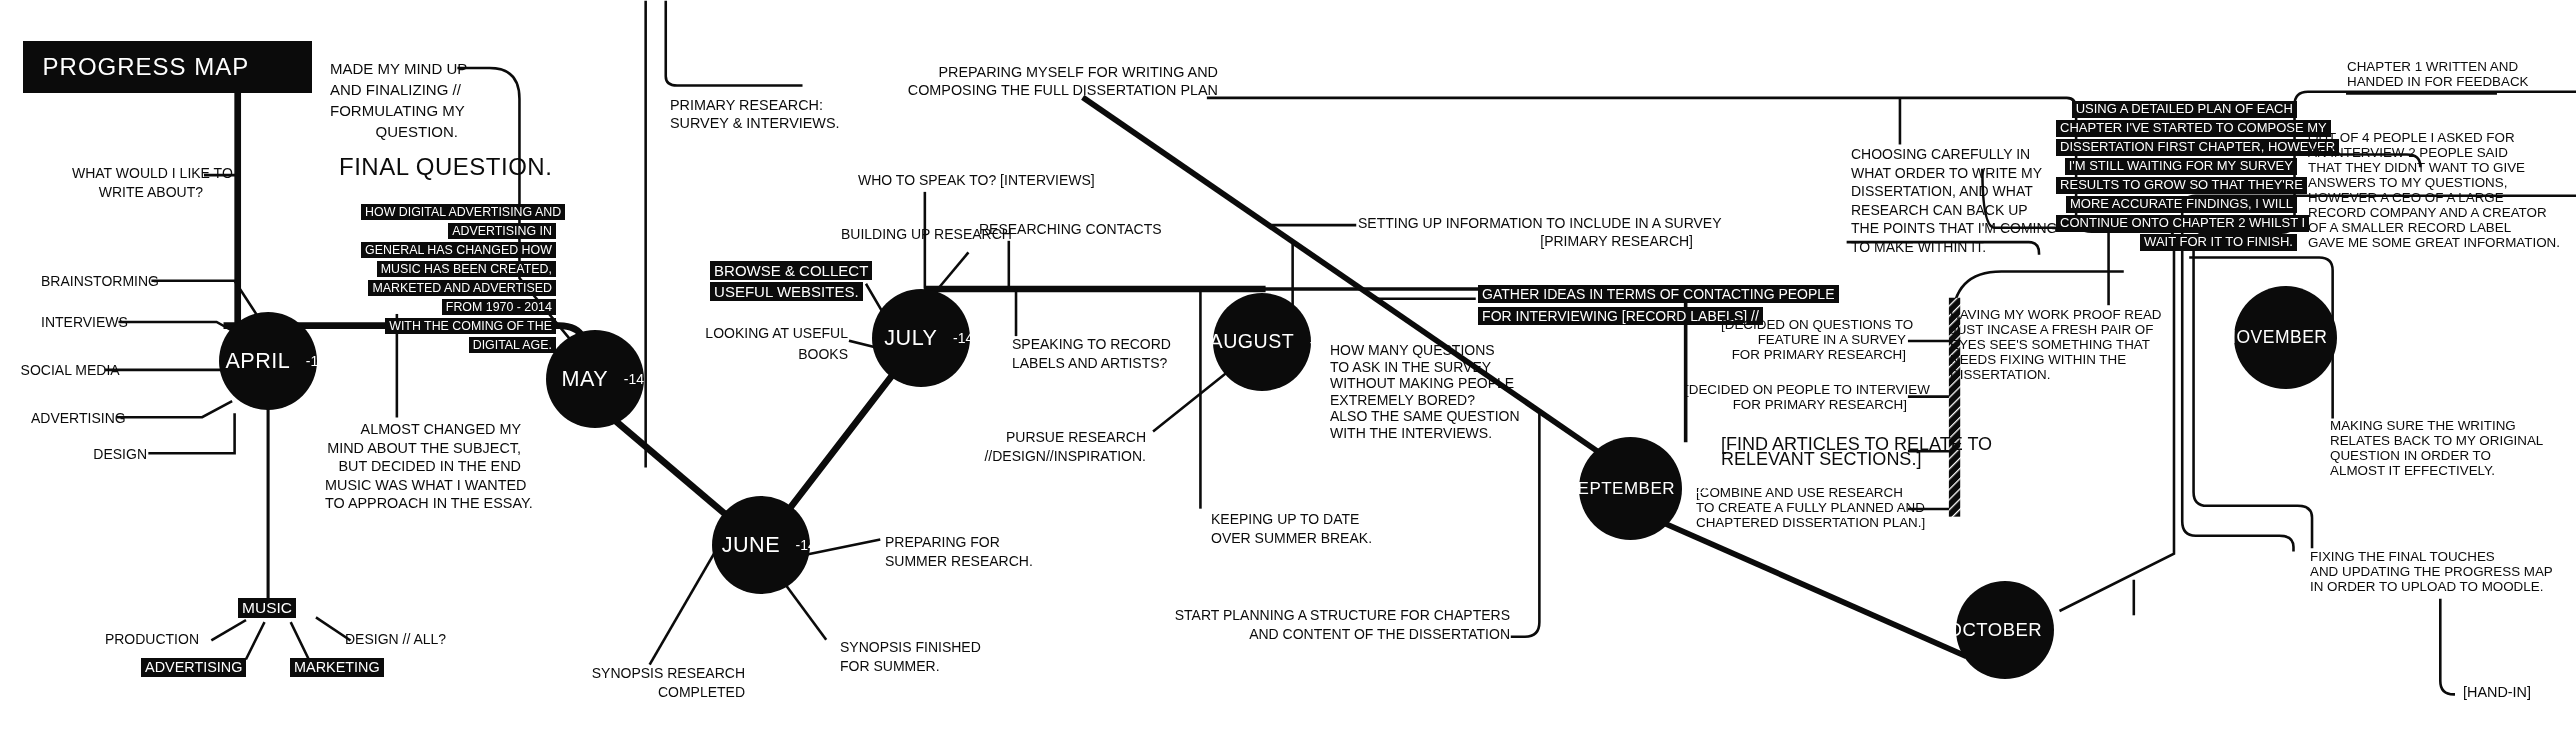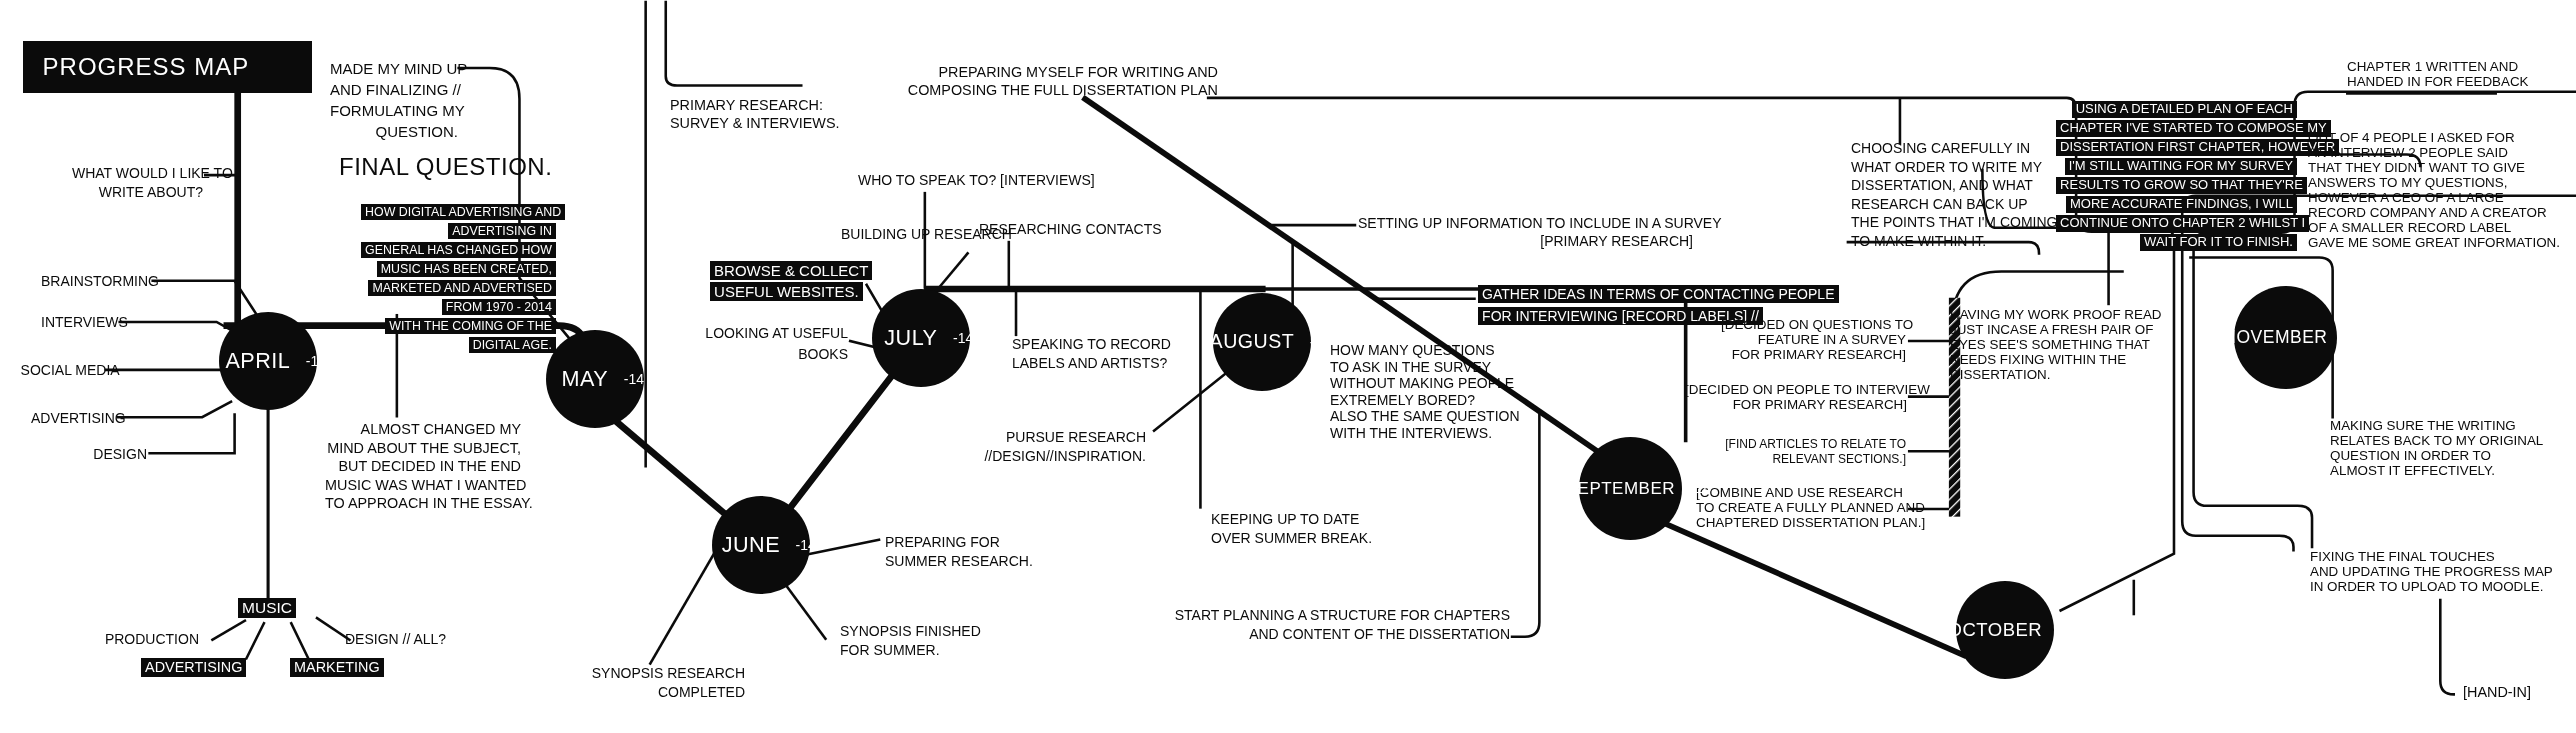--- a/index.html
+++ b/index.html
@@ -193,21 +193,21 @@
       <div class="ln"><span>ALMOST CHANGED MY</span></div>
       <div class="ln"><span>MIND ABOUT THE SUBJECT,</span></div>
       <div class="ln"><span>BUT DECIDED IN THE END</span></div>
       <div class="ln"><span>MUSIC WAS WHAT I WANTED</span></div>
       <div class="ln"><span>TO APPROACH IN THE ESSAY.</span></div>
     </div>
   <div class="n r" style="left:585px;top:664px;width:160px">
       <div class="ln"><span>SYNOPSIS RESEARCH</span></div>
       <div class="ln"><span>COMPLETED</span></div>
     </div>
-  <div class="n" style="left:840px;top:622px">
+  <div class="n" style="left:840px;top:638px">
       <div class="ln"><span>SYNOPSIS FINISHED</span></div>
       <div class="ln"><span>FOR SUMMER.</span></div>
     </div>
   <div class="n" style="left:885px;top:533px">
       <div class="ln"><span>PREPARING FOR</span></div>
       <div class="ln"><span>SUMMER RESEARCH.</span></div>
     </div>
   <div class="n" style="left:841px;top:225px">
       <div class="ln"><span>BUILDING UP RESEARCH</span></div>
     </div>
@@ -263,30 +263,30 @@
     </div>
   <div class="n r" style="left:1721px;top:317px;width:185px;font-size:13.4px;line-height:15px">
       <div class="ln"><span>[DECIDED ON QUESTIONS TO</span></div>
       <div class="ln"><span>FEATURE IN A SURVEY</span></div>
       <div class="ln"><span>FOR PRIMARY RESEARCH]</span></div>
     </div>
   <div class="n r" style="left:1685px;top:382px;width:222px;font-size:13.4px;line-height:15px">
       <div class="ln"><span>[DECIDED ON PEOPLE TO INTERVIEW</span></div>
       <div class="ln"><span>FOR PRIMARY RESEARCH]</span></div>
     </div>
-  <div class="n r" style="left:1721px;top:437px;width:185px;font-size:12px;line-height:15px">
+  <div class="n r" style="left:1721px;top:437px;width:185px;font-size:18px;line-height:15px">
       <div class="ln"><span>[FIND ARTICLES TO RELATE TO</span></div>
       <div class="ln"><span>RELEVANT SECTIONS.]</span></div>
     </div>
   <div class="n" style="left:1696px;top:485px;font-size:13.4px;line-height:15px">
       <div class="ln"><span>[COMBINE AND USE RESEARCH</span></div>
       <div class="ln"><span>TO CREATE A FULLY PLANNED AND</span></div>
       <div class="ln"><span>CHAPTERED DISSERTATION PLAN.]</span></div>
     </div>
-  <div class="n" style="left:1851px;top:139px">
+  <div class="n" style="left:1851px;top:145px">
       <div class="ln"><span>CHOOSING CAREFULLY IN</span></div>
       <div class="ln"><span>WHAT ORDER TO WRITE MY</span></div>
       <div class="ln"><span>DISSERTATION, AND WHAT</span></div>
       <div class="ln"><span>RESEARCH CAN BACK UP</span></div>
       <div class="ln"><span>THE POINTS THAT I'M COMING</span></div>
       <div class="ln"><span>TO MAKE WITHIN IT.</span></div>
     </div>
   <div class="n hl r" style="left:2056px;top:99px;width:241px;font-size:13px">
       <div class="ln"><span>USING A DETAILED PLAN OF EACH</span></div>
       <div class="ln"><span>CHAPTER I'VE STARTED TO COMPOSE MY</span></div>

